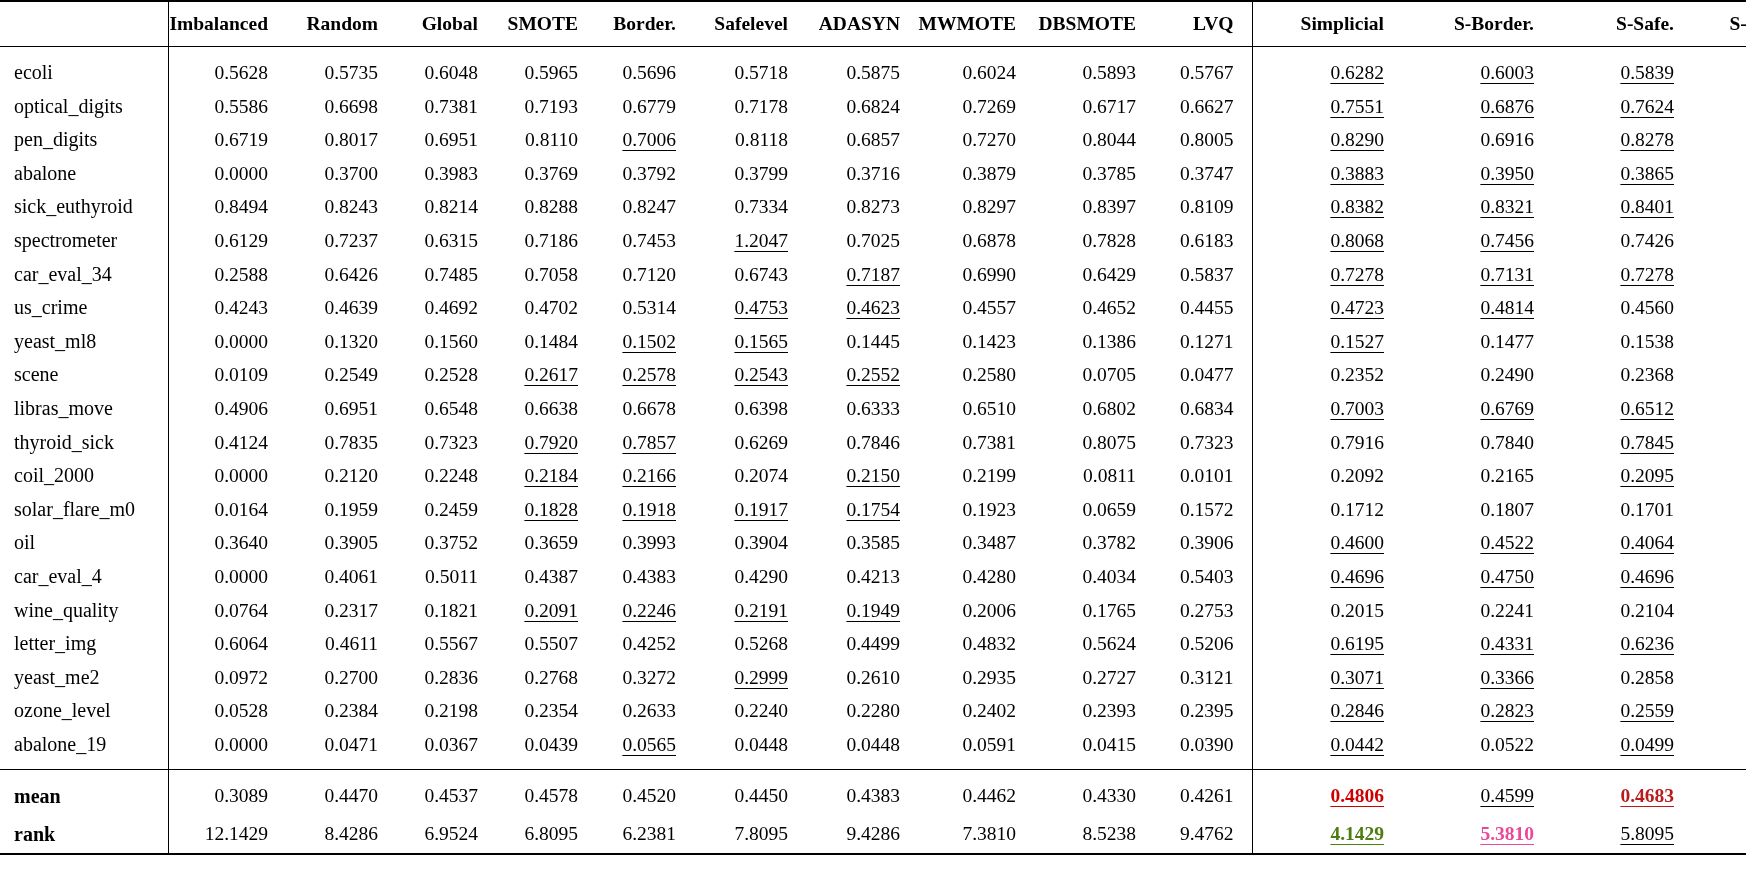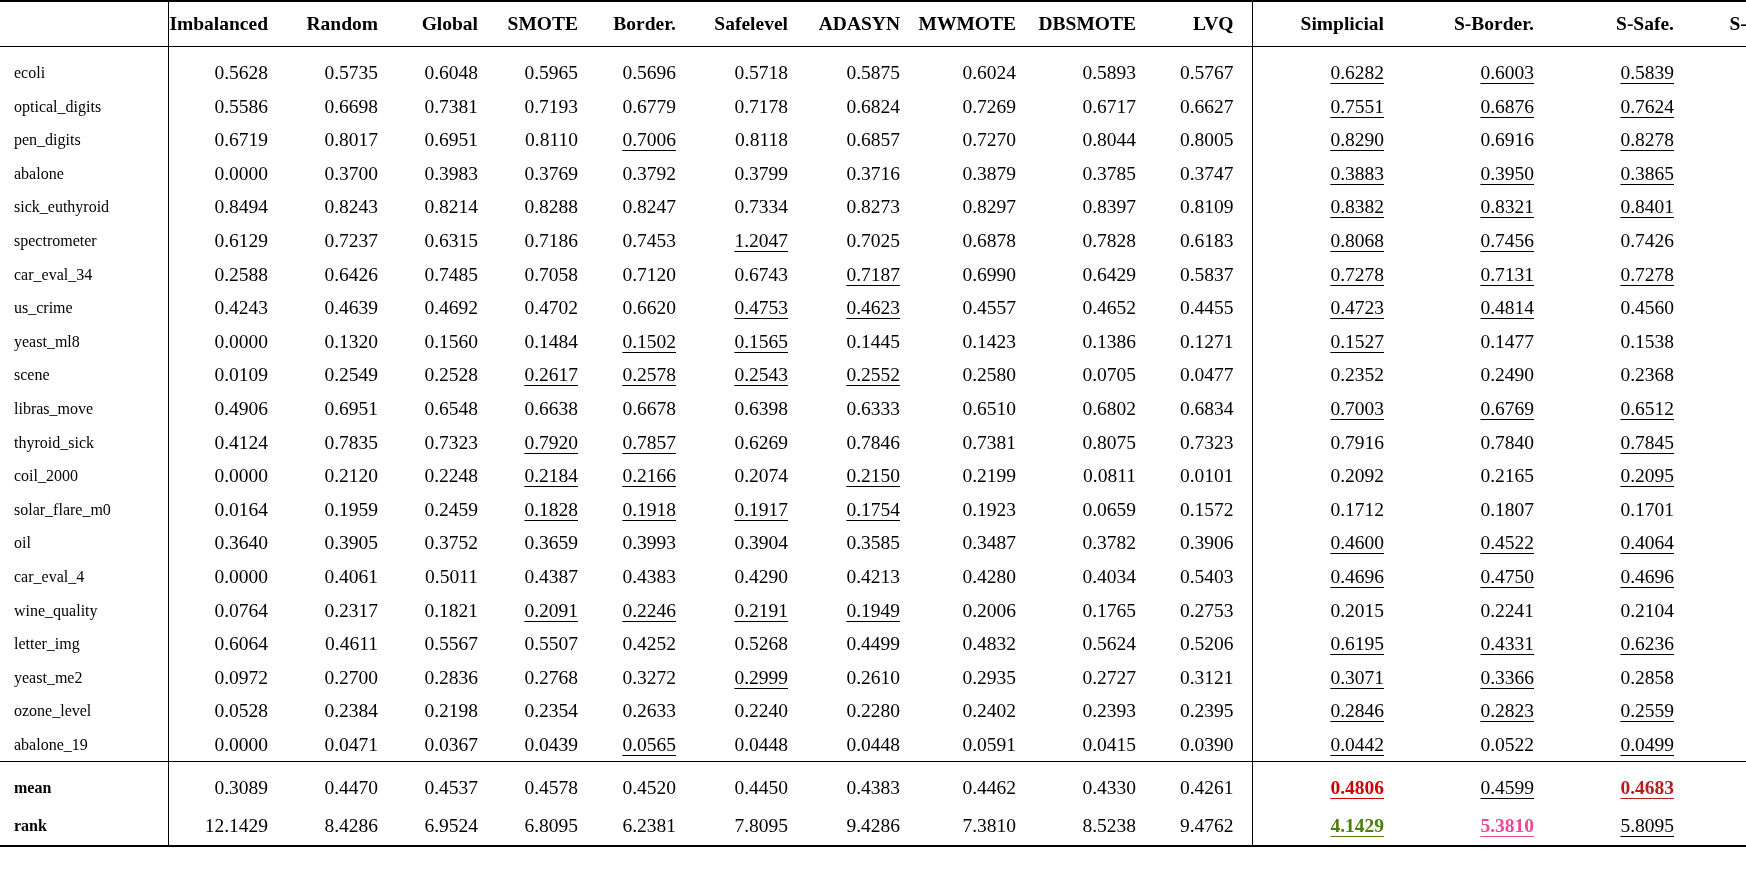--- a/index.html
+++ b/index.html
@@ -38,21 +38,21 @@
   }
   
   .col-label {
     width: 168px;
     text-align: left;
     padding-left: 14px;
     box-sizing: border-box;
   }
   th.col-label { }
   td.col-label {
-    font-size: 16px;
+    font-size: 20px;
     margin-left: 12px;
   }
   
   .vrule-left { border-left: 1.3px solid #000; }
 
   .numcell {
     text-align: right;
     padding-right: 18px;
     box-sizing: border-box;
     font-size: 19.5px;
@@ -67,21 +67,21 @@
     height: 44px;
     line-height: 44px;
   }
   tbody td {
     height: 33.6px;
     line-height: 33.6px;
   }
   tbody tr.first-body td { padding-top: 9px; height: 40px; }
   tbody tr.summary td { height: 38px; line-height: 38px; }
   tbody tr.summary-first td { padding-top: 7px; }
-  tbody tr.last-body td { }
+  tbody tr.last-body td { padding-bottom: 8px; }
 
   .bold { font-weight: bold; }
   .u {
     text-decoration: underline;
     text-underline-offset: 3.5px;
     text-decoration-thickness: 1.1px;
   }
   .val {
     display: inline-block;
   }
@@ -246,21 +246,21 @@
           <td class="numcell"><span class="val u">0.7131</span></td>
           <td class="numcell"><span class="val u">0.7278</span></td>
           <td class="numcell"></td>
         </tr>
         <tr class="">
           <td class="col-label">us_crime</td>
           <td class="numcell vrule-left"><span class="val">0.4243</span></td>
           <td class="numcell"><span class="val">0.4639</span></td>
           <td class="numcell"><span class="val">0.4692</span></td>
           <td class="numcell"><span class="val">0.4702</span></td>
-          <td class="numcell"><span class="val">0.6620</span></td>
+          <td class="numcell"><span class="val">0.5314</span></td>
           <td class="numcell"><span class="val u">0.4753</span></td>
           <td class="numcell"><span class="val u">0.4623</span></td>
           <td class="numcell"><span class="val">0.4557</span></td>
           <td class="numcell"><span class="val">0.4652</span></td>
           <td class="numcell"><span class="val">0.4455</span></td>
           <td class="numcell vrule-left"><span class="val u">0.4723</span></td>
           <td class="numcell"><span class="val u">0.4814</span></td>
           <td class="numcell"><span class="val">0.4560</span></td>
           <td class="numcell"></td>
         </tr>

